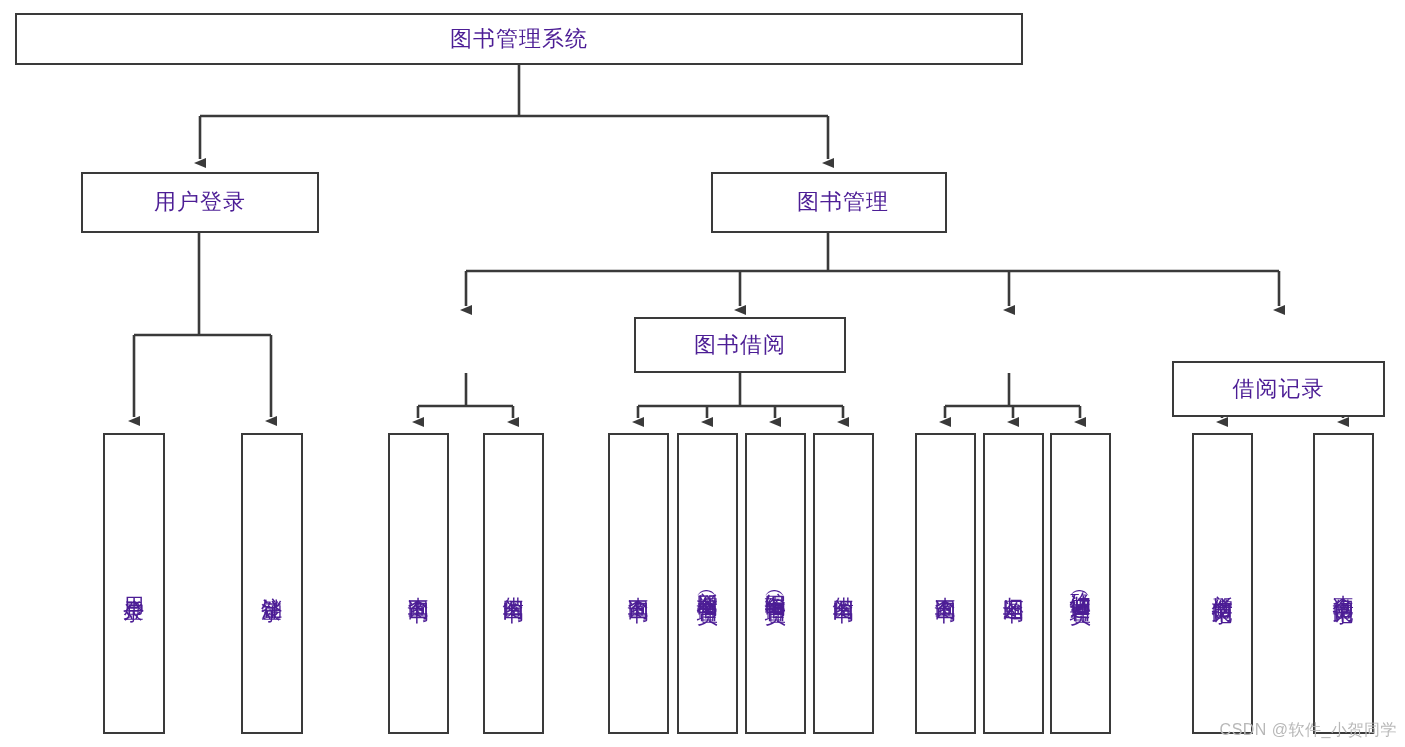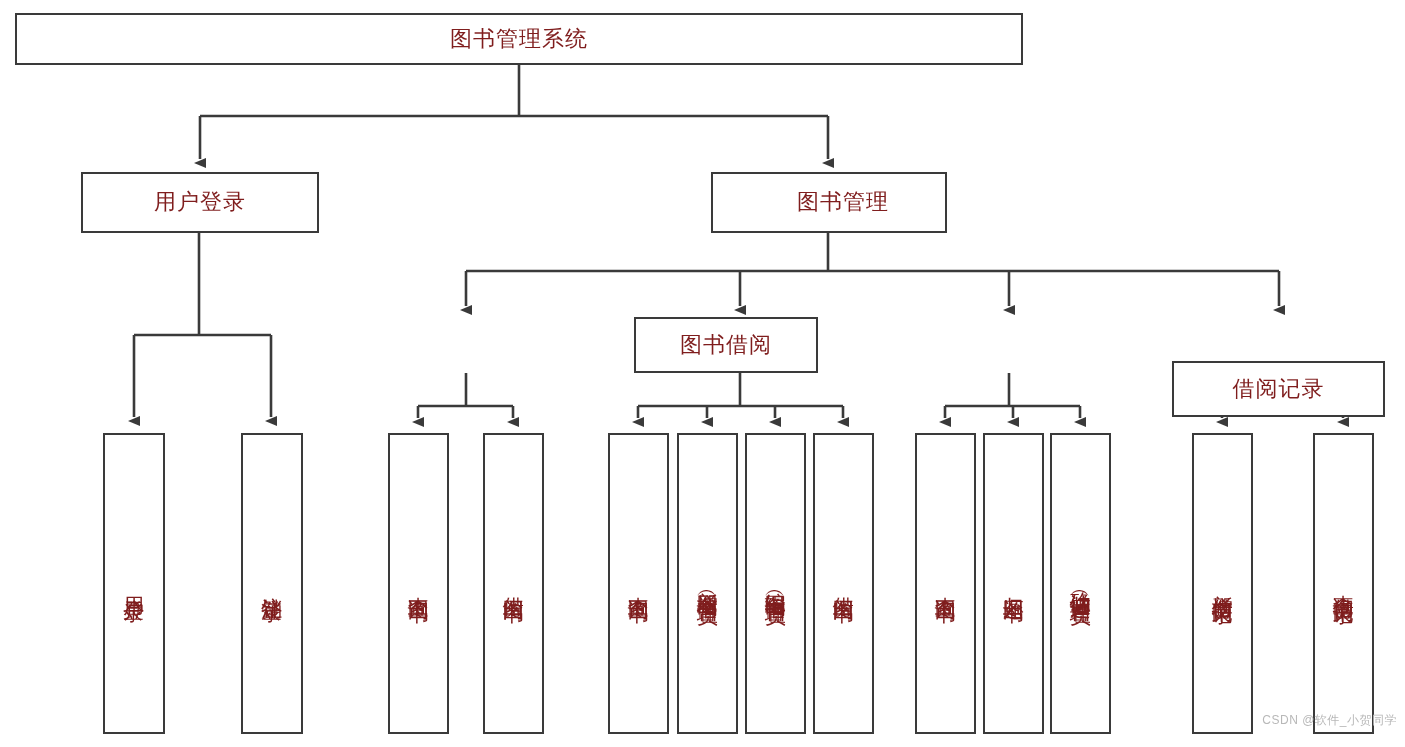--- a/index.html
+++ b/index.html
@@ -27,21 +27,21 @@
     pointer-events: none;
   }
   .node {
     position: absolute;
     box-sizing: border-box;
     border: 2px solid #3a3a3a;
     background: #ffffff;
     display: flex;
     align-items: center;
     justify-content: center;
-    color: #7f1d1d;
+    color: #4c1d95;
   }
   .node-h {
     font-size: 22px;
     letter-spacing: 1px;
     line-height: 1.2;
     white-space: nowrap;
   }
   .node-root {
     font-size: 22px;
   }
@@ -57,22 +57,22 @@
   .leaf-wrap {
     display: flex;
     align-items: center;
     justify-content: center;
     width: 100%;
     height: 100%;
   }
   #watermark {
     position: absolute;
     right: 8px;
-    bottom: 18px;
-    font-size: 12px;
+    bottom: 6px;
+    font-size: 16px;
     color: #b8b8b8;
     letter-spacing: 0.5px;
     white-space: nowrap;
   }
 </style>
 </head>
 <body>
 
 <div id="diagram-root">
 
@@ -130,21 +130,21 @@
     <span>图书管理系统</span>
   </div>
 
   <div class="node node-h" style="left:81px; top:172px; width:238px; height:61px;">
     <span>用户登录</span>
   </div>
   <div class="node node-h" style="left:711px; top:172px; width:236px; height:61px;padding-left:28px;">
     <span>图书管理</span>
   </div>
 
-  <div class="node node-h" style="left:634px; top:317px; width:184px; height:56px;">
+  <div class="node node-h" style="left:634px; top:317px; width:212px; height:56px;">
     <span>图书借阅</span>
   </div>
   <div class="node node-h" style="left:1172px; top:317px; width:213px; height:56px;margin-top:44px;">
     <span>借阅记录</span>
   </div>
 
   <div class="node" style="left:103px; top:433px; width:62px; height:301px;">
     <div class="leaf-wrap">
       <span class="node-v">用户登录</span>
     </div>

